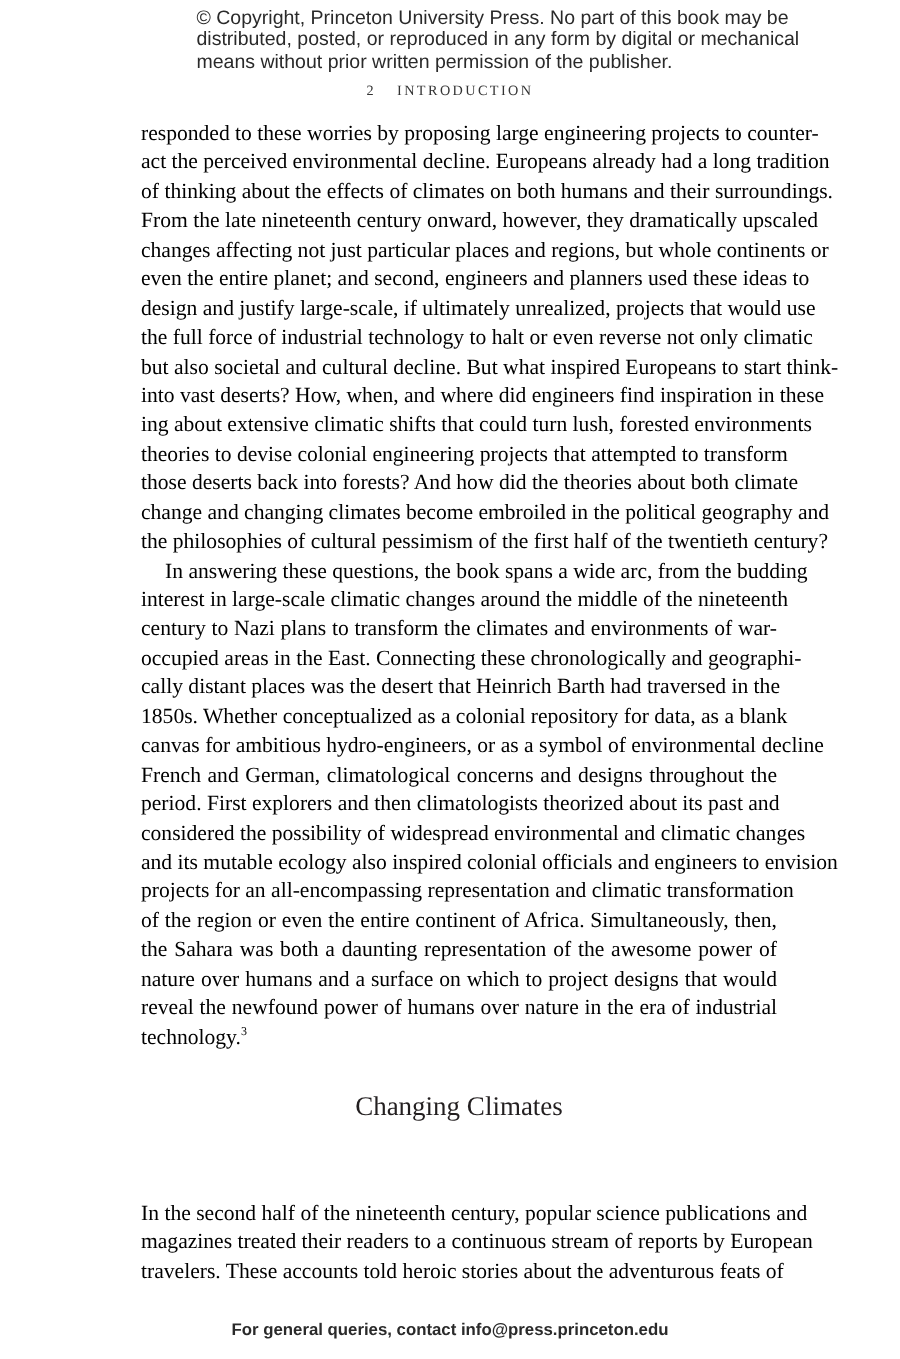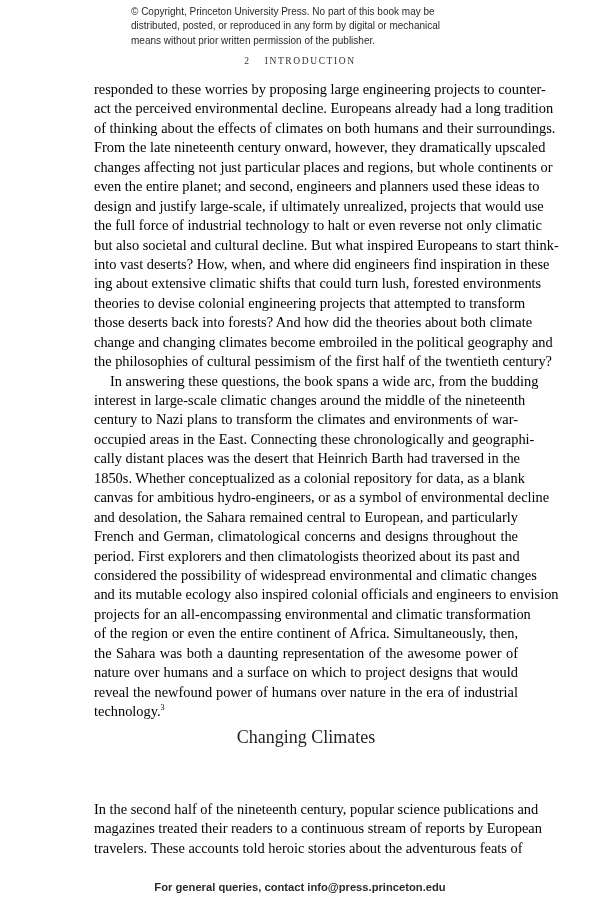--- a/index.html
+++ b/index.html
@@ -1,19 +1,19 @@
 <!DOCTYPE html>
 <html><head>
 <meta charset="utf-8">
 <style>
   html, body { margin: 0; padding: 0; background: #ffffff; }
   body { width: 600px; height: 906px; position: relative; overflow: hidden; color: #231f20; }
   .notice {
     position: absolute; left: 131px; top: 5px; width: 340px;
-    font-family: "Liberation Sans", sans-serif; font-size: 10px; line-height: 14.4px;
+    font-family: "Liberation Sans", sans-serif; font-size: 13px; line-height: 14.4px;
     color: #2a2a2a;
   }
   .notice div { white-space: nowrap; }
   .running-head {
     position: absolute; left: 0; width: 600px; top: 56px; text-align: center;
     font-family: "Liberation Serif", serif; font-size: 9.5px; letter-spacing: 1.6px; color: #333;
   }
   .running-head .num { margin-right: 14px; }
   .body-text {
     position: absolute; left: 94px; top: 80px; width: 424px;
@@ -66,26 +66,25 @@
     <span class="line last">the philosophies of cultural pessimism of the first half of the twentieth century?</span>
   </div>
   <div>
     <span class="line indent">In answering these questions, the book spans a wide arc, from the budding</span>
     <span class="line">interest in large-scale climatic changes around the middle of the nineteenth</span>
     <span class="line">century to Nazi plans to transform the climates and environments of war-</span>
     <span class="line">occupied areas in the East. Connecting these chronologically and geographi-</span>
     <span class="line">cally distant places was the desert that Heinrich Barth had traversed in the</span>
     <span class="line">1850s. Whether conceptualized as a colonial repository for data, as a blank</span>
     <span class="line">canvas for ambitious hydro-engineers, or as a symbol of environmental decline</span>
-    <span class="line">and desolation, the Sahara remained central to European, and particularly</span>
     <span class="line">French and German, climatological concerns and designs throughout the</span>
     <span class="line">period. First explorers and then climatologists theorized about its past and</span>
     <span class="line">considered the possibility of widespread environmental and climatic changes</span>
     <span class="line">and its mutable ecology also inspired colonial officials and engineers to envision</span>
-    <span class="line">projects for an all-encompassing environmental and climatic transformation</span>
+    <span class="line">projects for an all-encompassing representation and climatic transformation</span>
     <span class="line">of the region or even the entire continent of Africa. Simultaneously, then,</span>
     <span class="line">the Sahara was both a daunting representation of the awesome power of</span>
     <span class="line">nature over humans and a surface on which to project designs that would</span>
     <span class="line">reveal the newfound power of humans over nature in the era of industrial</span>
     <span class="line last"><span>technology.</span><sup>3</sup></span>
   </div>
 </div>
 
 <div class="heading">Changing Climates</div>
 

